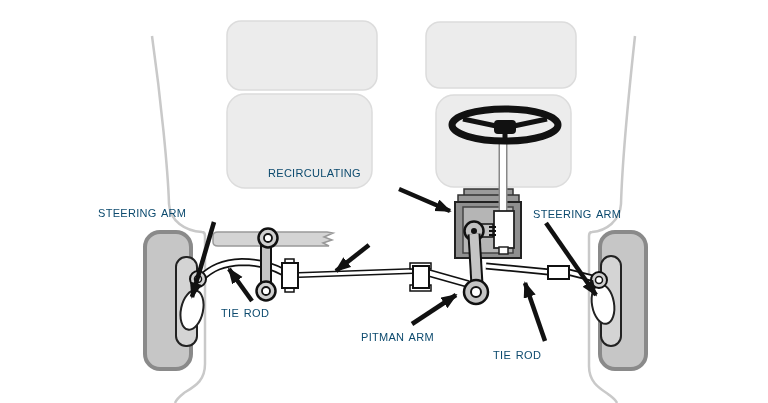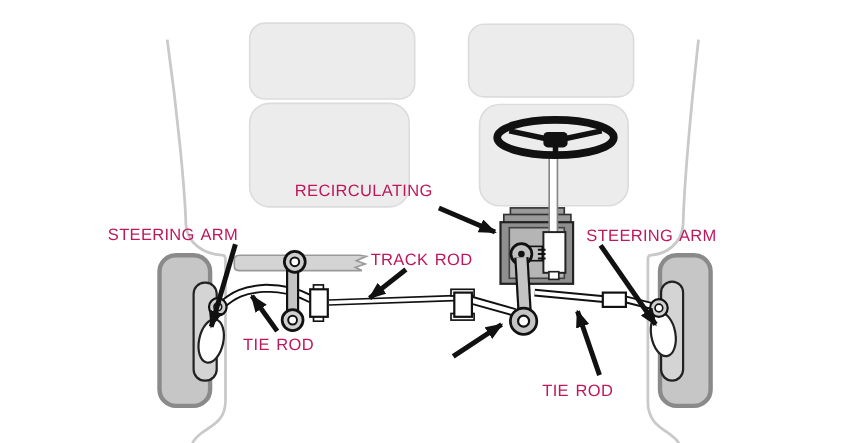--- a/index.html
+++ b/index.html
@@ -1,19 +1,19 @@
 <!DOCTYPE html>
 <html><head>
 <meta charset="utf-8">
 <style>
   html,body{margin:0;padding:0;background:#fff;}
   #canvas{position:relative;width:768px;height:403px;background:#fff;overflow:hidden;
           font-family:"Liberation Sans", sans-serif;}
   #diagram-svg{position:absolute;left:0;top:0;}
-  .lbl{position:absolute;color:#be185d;font-size:15px;line-height:21px;
+  .lbl{position:absolute;color:#0c4a6e;font-size:11px;line-height:21px;
        letter-spacing:0.3px;word-spacing:1.5px;white-space:nowrap;z-index:5;}
 </style>
 </head>
 <body>
 
 <div id="canvas">
 
 <svg id="diagram-svg" width="768" height="403" viewBox="0 0 768 403">
   <defs>
     <marker id="ah" markerWidth="5" markerHeight="4" refX="3.2" refY="1.4" orient="auto" markerUnits="strokeWidth">
@@ -134,21 +134,21 @@
     <line x1="546" y1="223" x2="596" y2="295" marker-end="url(#ah)"></line>
   </g>
 </svg>
 
   <div class="lbl" style="left:98px;top:203px">STEERING ARM</div>
 
   <div class="lbl" style="left:268px;top:163px">
     <span style="display:block">RECIRCULATING</span>
   </div>
 
-  <div class="lbl" style="left:337px;top:226px">TRACK ROD</div>
 
   <div class="lbl" style="left:533px;top:204px">STEERING ARM</div>
 
   <div class="lbl" style="left:221px;top:303px">TIE ROD</div>
 
+  <div class="lbl" style="left:361px;top:327px">PITMAN ARM</div>
 
   <div class="lbl" style="left:493px;top:345px">TIE ROD</div>
 </div>
 
 </body></html>

